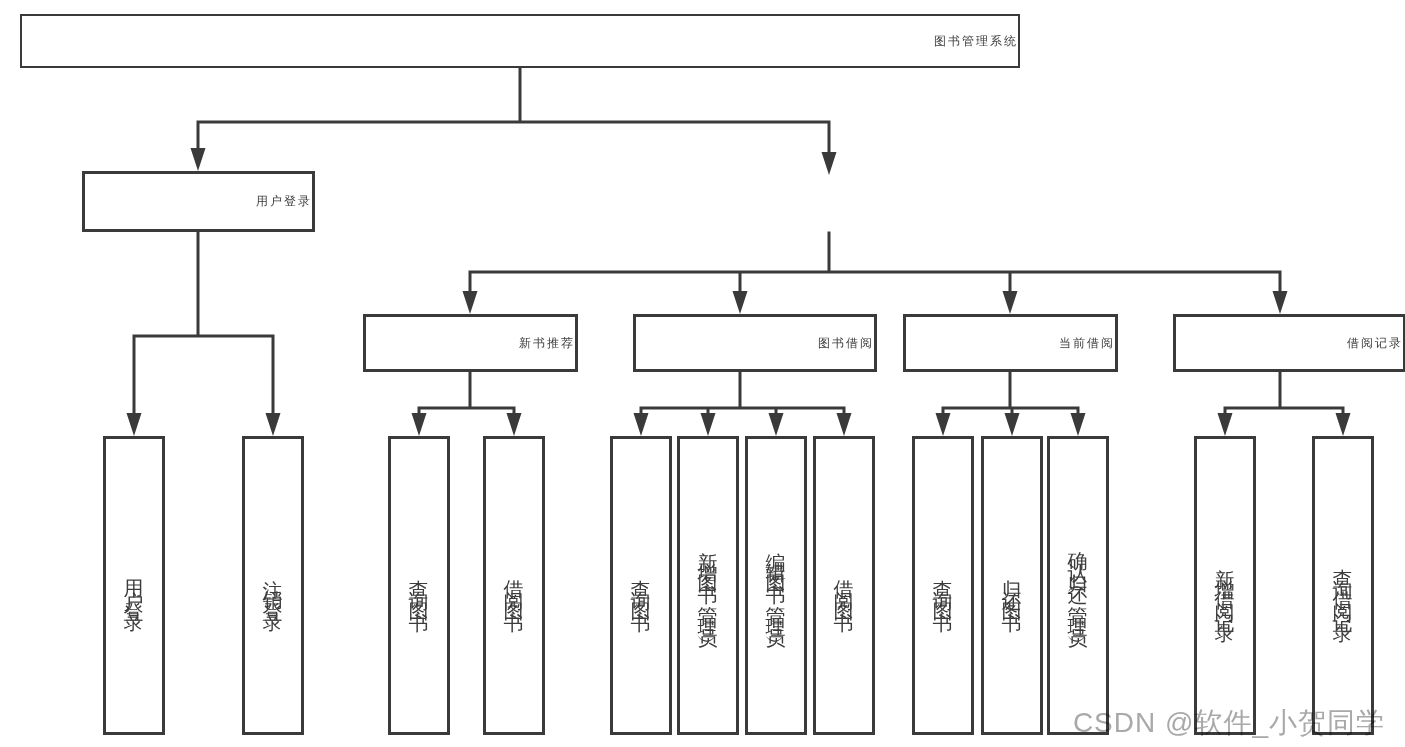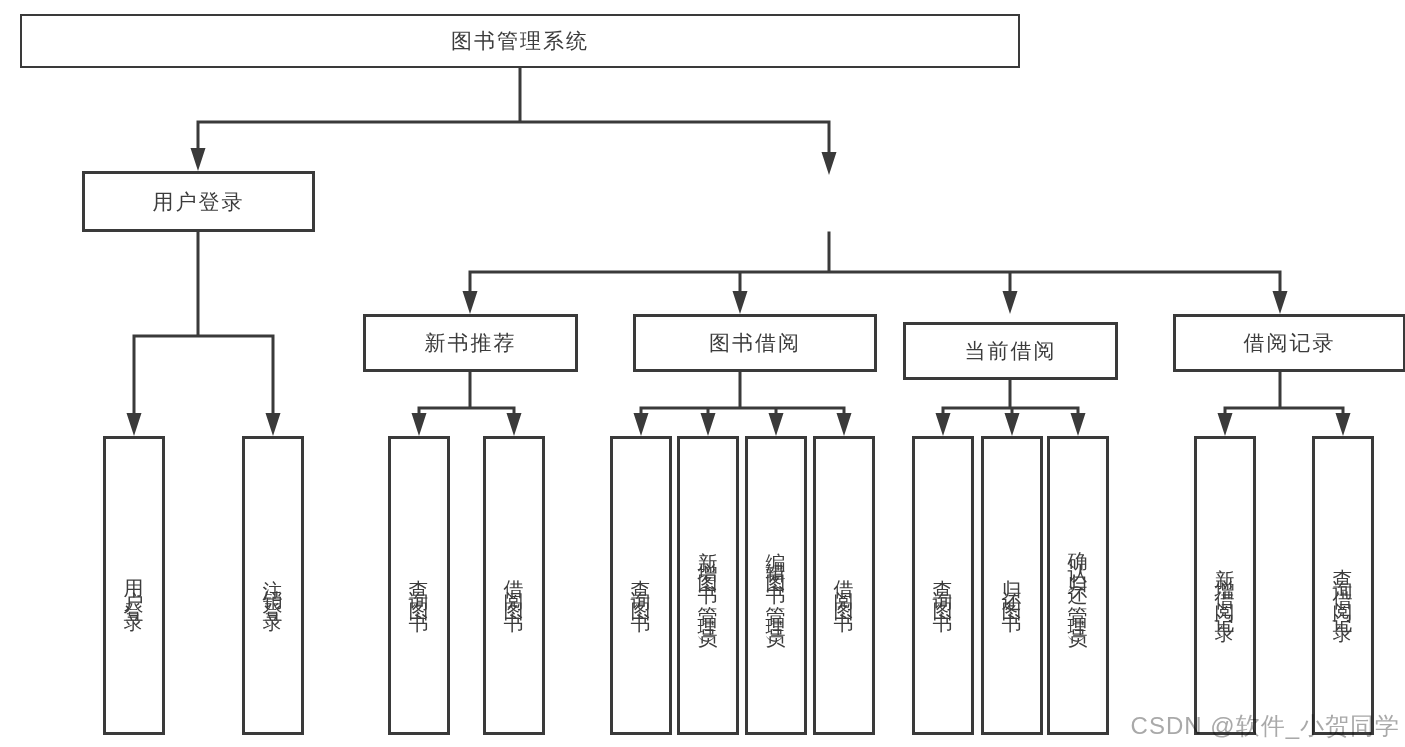--- a/index.html
+++ b/index.html
@@ -17,38 +17,38 @@
   .box {
     position: absolute;
     box-sizing: border-box;
     background: #ffffff;
     border: 3px solid #3a3a3a;
     display: flex;
     align-items: center;
     justify-content: center;
     color: #3c3c3c;
   }
-  .hbox { font-size: 21px; letter-spacing: 2px; white-space: nowrap; }
+  .hbox { font-size: 12px; letter-spacing: 2px; white-space: nowrap; justify-content: flex-end; }
   .root { border-width: 2px; }
   .vbox {
     top: 436px;
     width: 62px;
     height: 299px;
     writing-mode: vertical-rl;
     text-orientation: mixed;
     font-size: 20px;
     letter-spacing: 11px;
     line-height: 1;
   }
   .vbox .lbl { display: block; }
   .watermark {
     position: absolute;
-    right: 5px;
+    right: 20px;
     bottom: 5px;
-    font-size: 24px;
+    font-size: 28px;
     letter-spacing: 1px;
     color: #a9a9a9;
     mix-blend-mode: multiply;
     white-space: nowrap;
   }
 </style>
 </head>
 <body>
 
 <div class="stage">
@@ -91,21 +91,21 @@
   <div class="box hbox" style="left:82px;top:171px;width:233px;height:61px;">
     <span class="lbl">用户登录</span>
   </div>
 
   <div class="box hbox" style="left:363px;top:314px;width:215px;height:58px;">
     <span class="lbl">新书推荐</span>
   </div>
   <div class="box hbox" style="left:633px;top:314px;width:244px;height:58px;">
     <span class="lbl">图书借阅</span>
   </div>
-  <div class="box hbox" style="left:903px;top:322px;width:215px;height:58px;">
+  <div class="box hbox" style="left:903px;top:314px;width:215px;height:58px;">
     <span class="lbl">当前借阅</span>
   </div>
   <div class="box hbox" style="left:1173px;top:314px;width:233px;height:58px;">
     <span class="lbl">借阅记录</span>
   </div>
 
   <div class="box vbox" style="left:103px;">
     <span class="lbl">用户登录</span>
   </div>
   <div class="box vbox" style="left:242px;">

